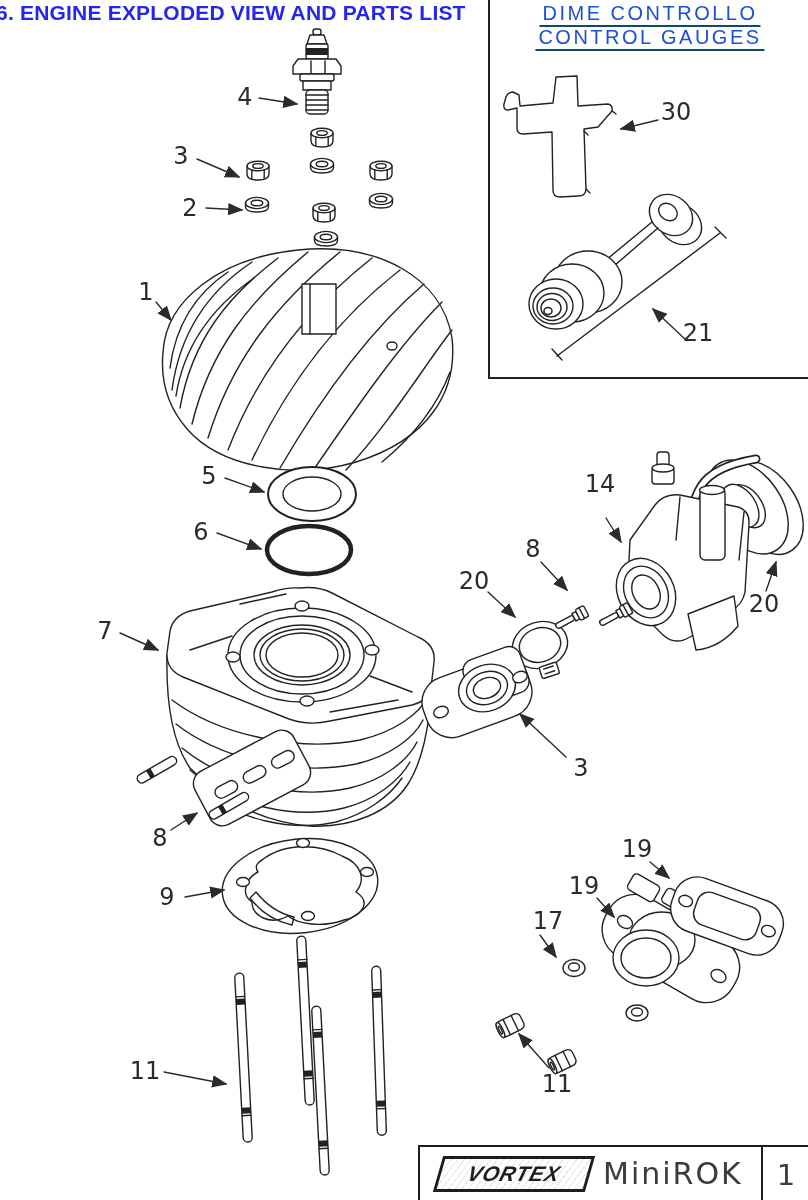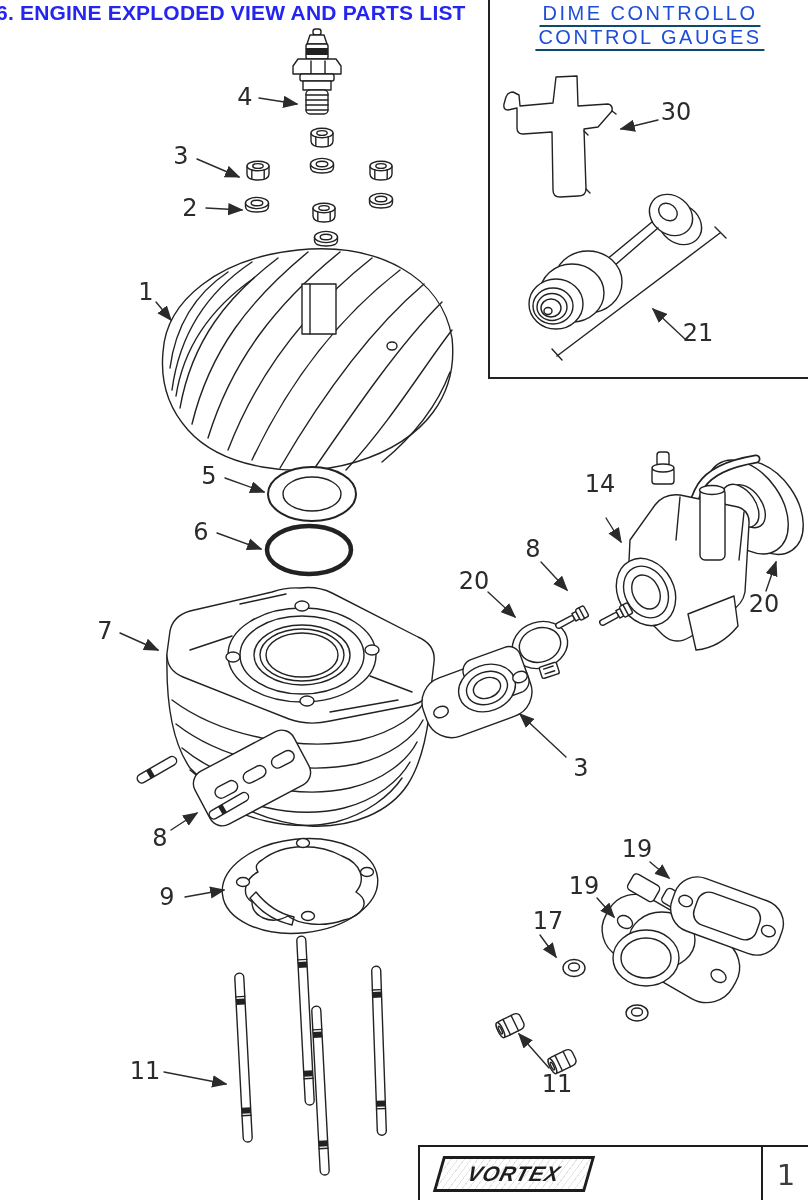--- a/index.html
+++ b/index.html
@@ -360,15 +360,16 @@
   <div class="co" style="left:557px;top:1084px">11</div>
   <div class="co" style="left:548px;top:921px">17</div>
   <div class="co" style="left:584px;top:886px">19</div>
   <div class="co" style="left:637px;top:849px">19</div>
   <div class="co" style="left:676px;top:112px">30</div>
   <div class="co" style="left:698px;top:333px">21</div>
 
   <div class="tb-box"></div>
   <div class="tb-divider"></div>
   <div class="vortex">VORTEX</div>
+  <div class="minirok">MiniROK</div>
   <div class="sheetnum">1</div>
 
 </div>
 
 </body></html>

